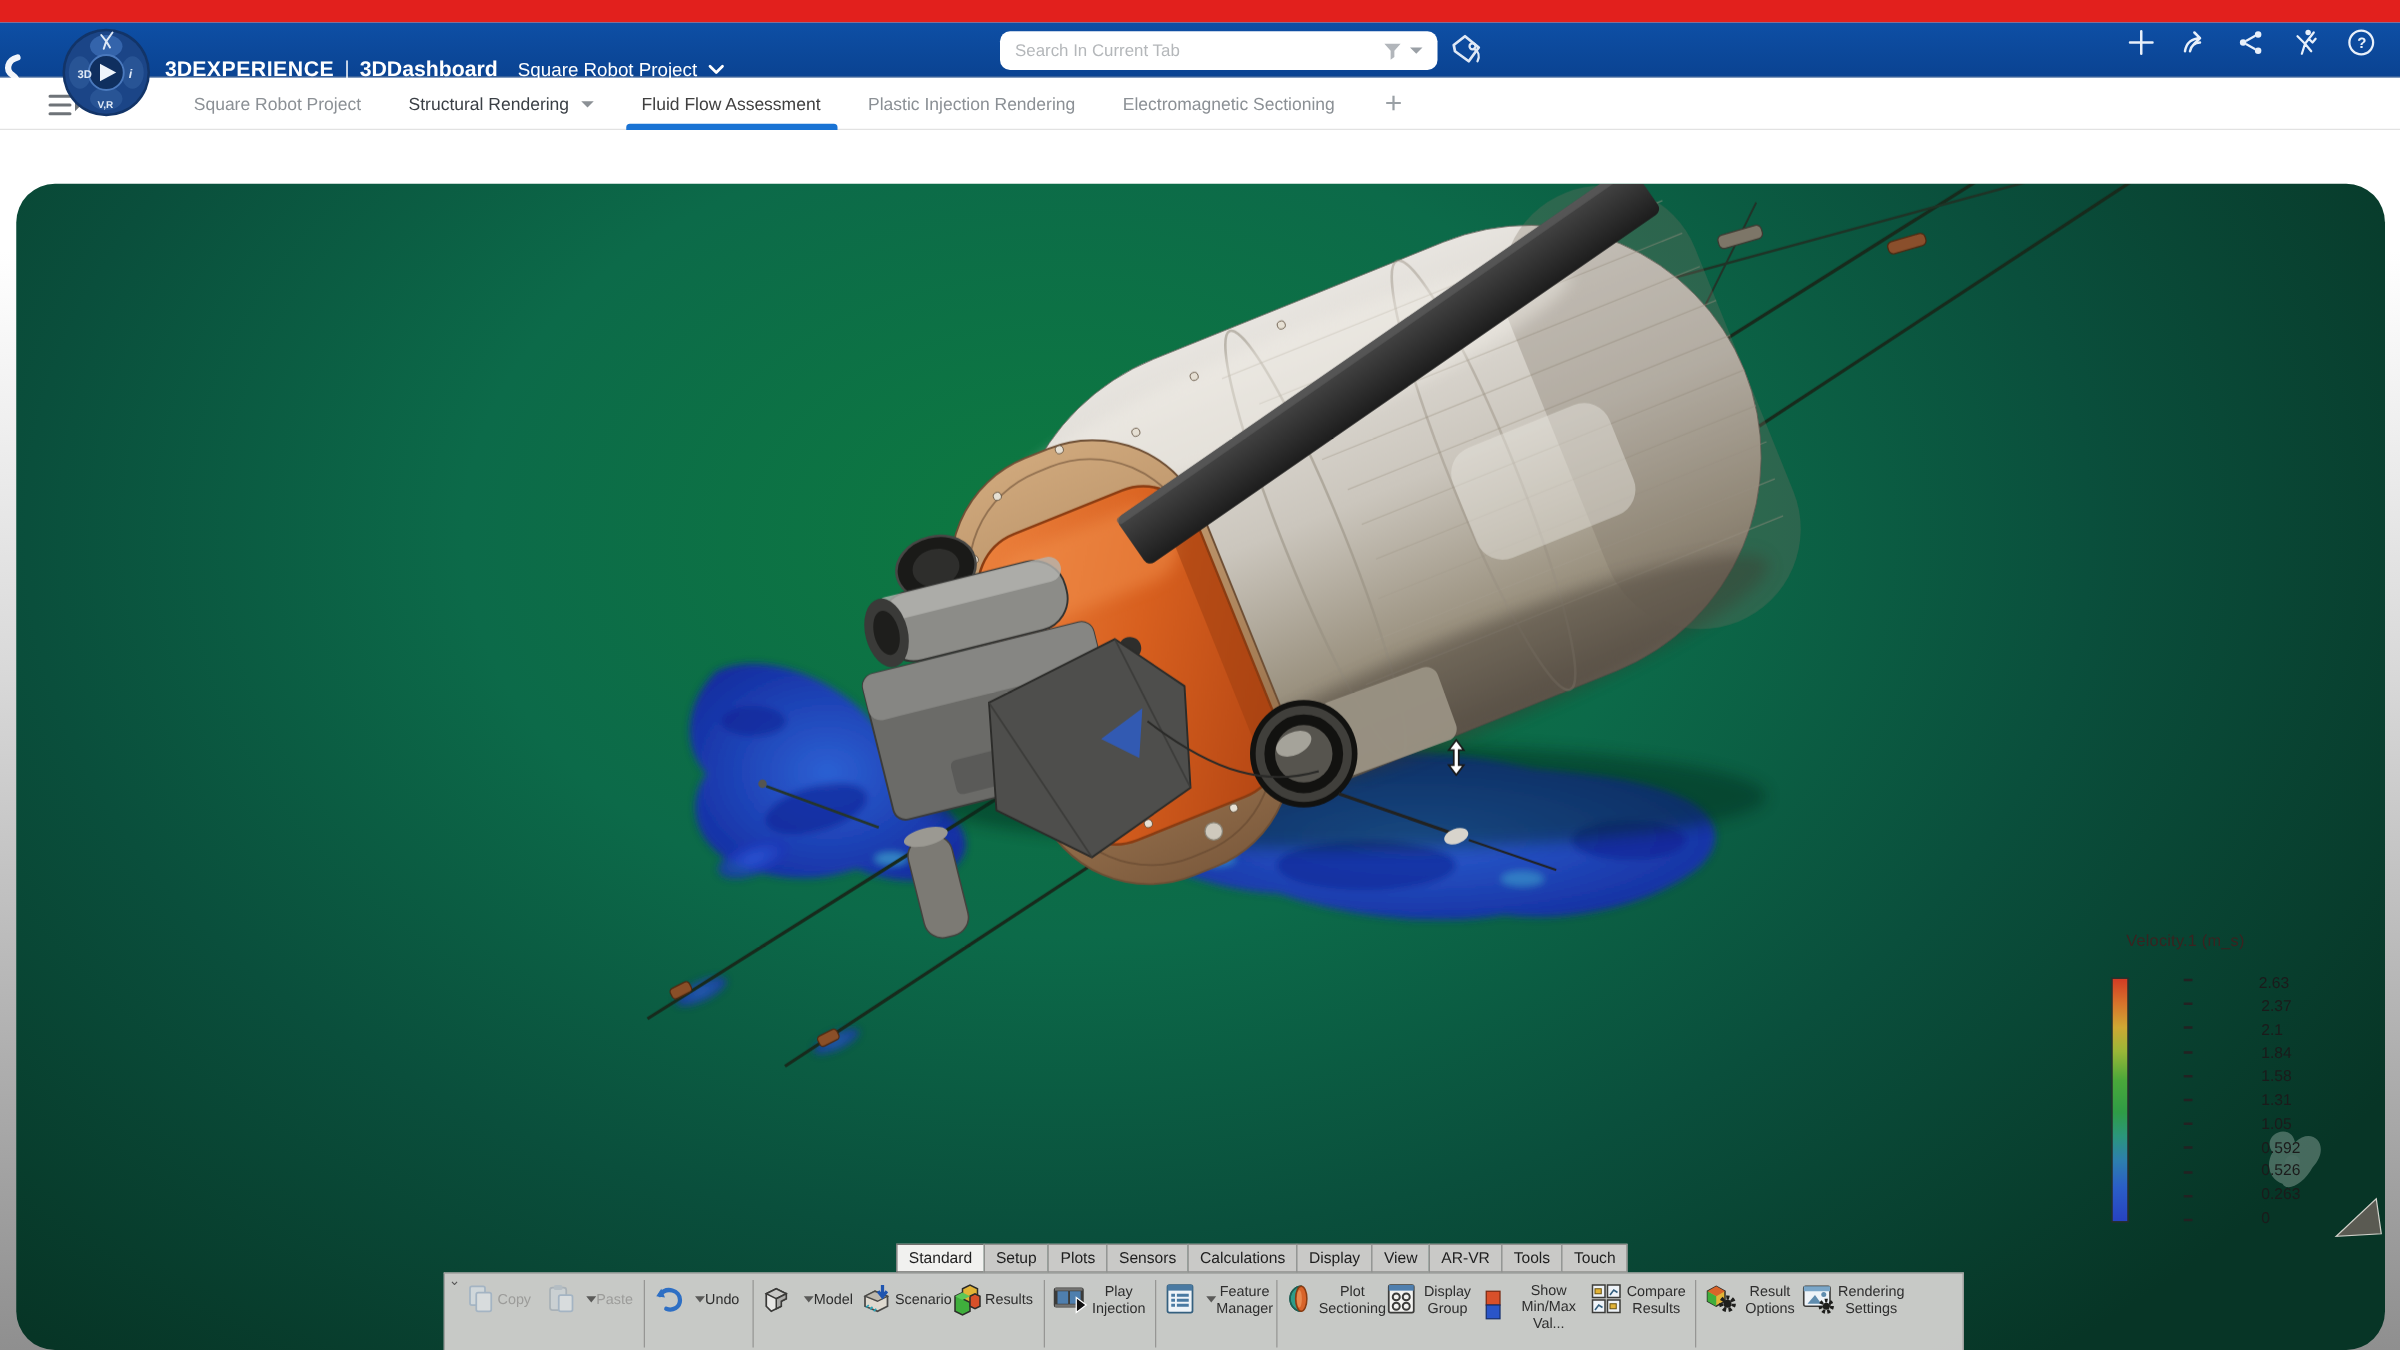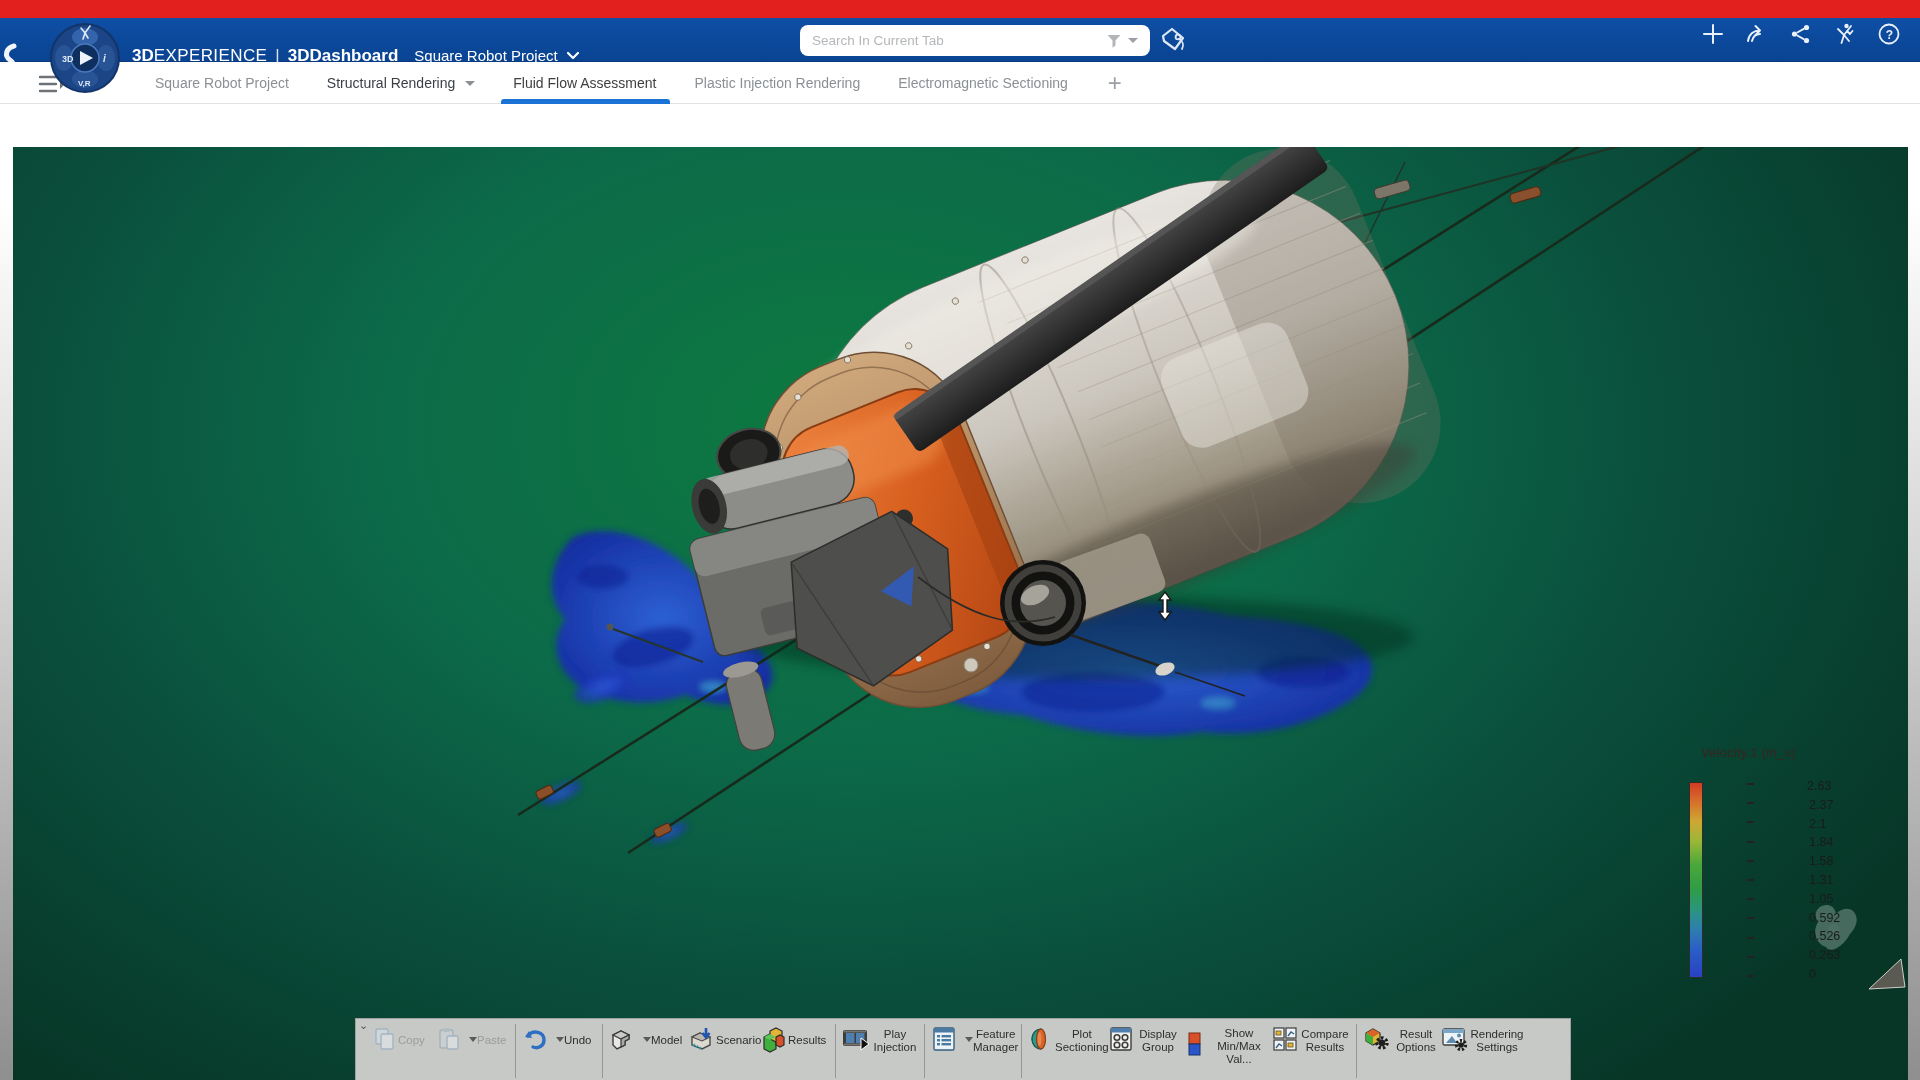--- a/index.html
+++ b/index.html
@@ -5,21 +5,21 @@
   * { margin:0; padding:0; box-sizing:border-box; }
   html,body { width:1920px; height:1080px; overflow:hidden; font-family:"Liberation Sans",sans-serif; background:#fff; }
 
   
   .redbar { position:absolute; left:0; top:0; width:1920px; height:18px; background:#e2201d; z-index:30; }
   .bluebar { position:absolute; left:0; top:18px; width:1920px; height:44px; background:linear-gradient(#0e4fa5,#0a4392); border-bottom:1px solid #083a80; z-index:30; display:flex; align-items:center; }
   .ds-swirl { position:absolute; left:2px; top:24px; z-index:31; }
   .compass { position:absolute; left:49px; top:22px; width:72px; height:72px; z-index:40; }
   .brand { position:absolute; left:132px; top:28px; color:#fff; font-size:17px; display:flex; align-items:baseline; white-space:nowrap; z-index:32; }
   .brand b { font-weight:700; }
-  .brand .lt { font-weight:400; letter-spacing:.4px; }
+  .brand .lt { font-weight:700; letter-spacing:.4px; }
   .brand .dv { margin:0 8px; opacity:.85; font-weight:300; }
   .brand .app { font-weight:700; }
   .brand .ttl { margin-left:16px; font-size:15px; font-weight:400; }
   .brand .chev { margin-left:8px; }
 
   .searchbox { position:absolute; left:800px; top:25px; width:350px; height:31px; background:#fff; border-radius:8px; display:flex; align-items:center; z-index:32; }
   .searchbox input { flex:1; border:none; outline:none; background:transparent; font-size:13.5px; color:#444; padding:0 12px; font-family:"Liberation Sans",sans-serif; }
   .searchbox input::placeholder { color:#b4b7ba; }
   .sb-funnel { margin-right:6px; }
   .sb-chev { margin-right:12px; width:0; height:0; border-left:5px solid transparent; border-right:5px solid transparent; border-top:5px solid #9aa0a6; }
@@ -35,21 +35,21 @@
   .tab { font-size:14px; color:#8b9095; height:42px; display:flex; align-items:center; gap:10px; cursor:default; position:relative; white-space:nowrap; }
   .tab.dark { color:#3a3f45; }
   .tab.active { color:#404040; }
   .tab.active::after { content:""; position:absolute; left:-12px; right:-14px; bottom:0; height:5px; background:#1a73d4; border-radius:3px 3px 0 0; }
   .tab .tchev { width:0; height:0; border-left:5px solid transparent; border-right:5px solid transparent; border-top:5px solid #8b9095; }
   .addtab { font-size:24px; color:#9aa0a5; font-weight:300; margin-left:2px; }
 
   
   .frame { position:absolute; left:0; top:104px; width:1920px; height:976px; background:linear-gradient(#ffffff 0%, #ffffff 10%, #d8d8d8 45%, #8f8f8f 100%); }
   .viewport { position:absolute; left:13px; top:43px; width:1895px; height:933px; overflow:hidden;
-    background:radial-gradient(1250px 850px at 44% 30%, #0d7a40 0%, #0c6a49 38%, #0a4f3c 66%, #073526 100%); }
+    background:radial-gradient(1250px 850px at 44% 30%, #0d7a40 0%, #0c6a49 38%, #0a4f3c 66%, #073526 100%);border-radius:31px; }
   .scene { position:absolute; left:0; top:0; width:1895px; height:933px; }
 
   
   .legend { position:absolute; left:1676px; top:598px; width:160px; color:#1b1b1b; z-index:5; }
   .legend .ltitle { font-size:13px; color:#3a2320; margin-left:12px; letter-spacing:.2px; }
   .lrow { display:flex; margin-top:22px;gap:44px; }
   .lbar { width:14px; height:196px; border:1px solid #2c2c2c;
     background:linear-gradient(#d23b24 0%, #d7722b 10%, #cfa833 20%, #9ab737 30%, #4aa83a 42%, #2f9c46 55%, #2b967c 65%, #2d7fae 75%, #2b5ec6 86%, #2742c2 100%); }
   .lmarks { width:7px; height:196px; display:flex; flex-direction:column; justify-content:space-between; padding:1px 0; }
   .lmarks i { display:block; width:7px; height:2px; background:#222; }
@@ -377,20 +377,32 @@
 
   <svg class="ghost" width="80" height="70" viewBox="0 0 80 70">
     <path d="M30 30 C20 15 45 5 48 22 C62 8 78 25 62 42 C55 55 42 62 38 55 C28 52 24 40 30 30 Z" fill="#e8f2ec"></path>
     <circle cx="46" cy="38" r="6" fill="#ffffff" opacity=".9"></circle>
   </svg>
 
   <svg class="corner-arrow" width="44" height="36" viewBox="0 0 44 36">
     <polygon points="6,34 38,4 42,32" fill="#5a5a52" stroke="#cfcfc8" stroke-width="1"></polygon>
   </svg>
 
+  <div class="rtabs">
+    <div class="rtab active">Standard</div>
+    <div class="rtab">Setup</div>
+    <div class="rtab">Plots</div>
+    <div class="rtab">Sensors</div>
+    <div class="rtab">Calculations</div>
+    <div class="rtab">Display</div>
+    <div class="rtab">View</div>
+    <div class="rtab">AR-VR</div>
+    <div class="rtab">Tools</div>
+    <div class="rtab">Touch</div>
+  </div>
 
   <div class="toolbar">
     <span class="tb-collapse">⌄</span>
 
     <div class="tbtn muted" style="width:64px">
       <span class="irow">
             <svg width="26" height="26" viewBox="0 0 26 26">
               <rect x="4" y="3" width="12" height="15" rx="1.5" fill="#dce8f4" stroke="#7a9cc0" stroke-width="1.4"></rect>
               <rect x="9" y="8" width="12" height="15" rx="1.5" fill="#eef4fa" stroke="#7a9cc0" stroke-width="1.4"></rect>
             </svg>

